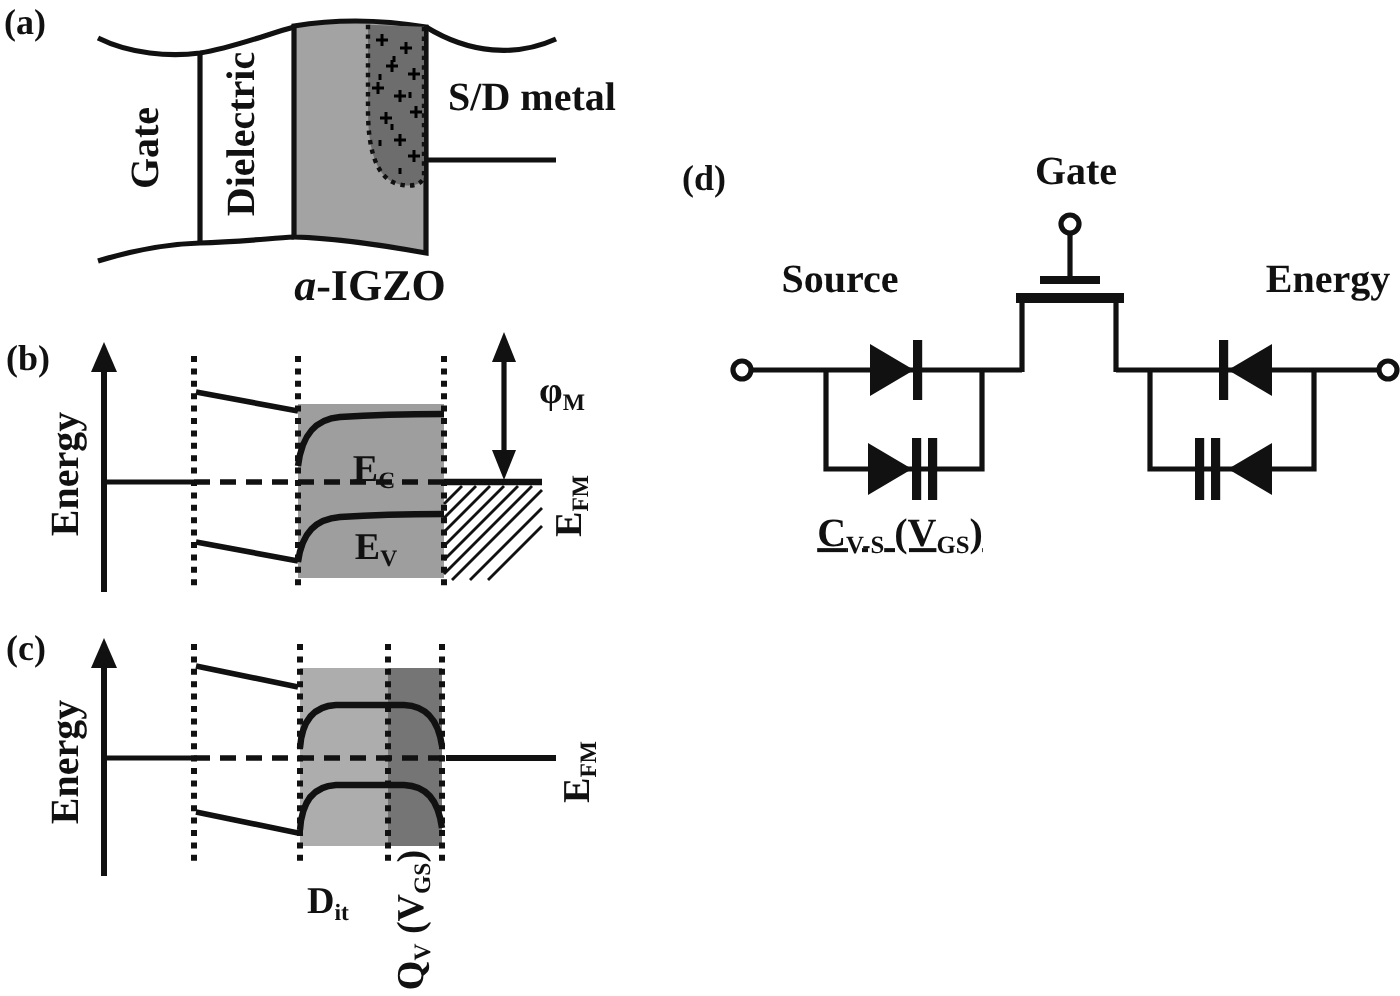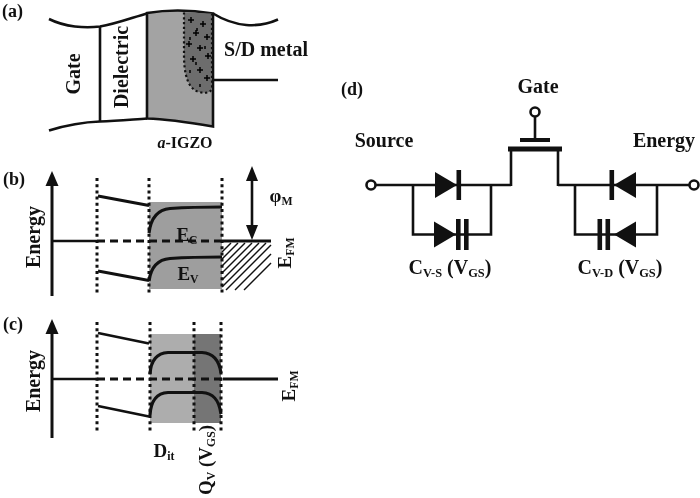--- a/index.html
+++ b/index.html
@@ -5,21 +5,21 @@
   html,body{margin:0;padding:0;background:#ffffff;}
   #fig{position:relative;width:700px;height:498px;background:#ffffff;overflow:hidden;
        font-family:"Liberation Serif",serif;color:#111;}
   #art{position:absolute;left:0;top:0;}
   .lbl{position:absolute;font-weight:bold;white-space:nowrap;line-height:1;}
   .ctr{transform:translate(-50%,-50%);}
   .vrt{transform:translate(-50%,-50%) rotate(-90deg);}
   .panel{font-size:18px;}
   .big{font-size:20px;}
   .mid{font-size:19px;}
-  .igzo{font-size:16px;}
+  .igzo{font-size:22px;}
   .sub{font-size:0.62em;vertical-align:-0.28em;font-weight:bold;}
   .ital{font-style:italic;}
 </style>
 </head>
 <body>
 
 <div id="fig">
 
 <svg id="art" width="700" height="498" viewBox="0 0 700 498">
 
@@ -179,18 +179,17 @@
   <div class="lbl mid ctr" style="left:188px;top:275px;text-align:center;"><span>E</span><span class="sub">V</span></div>
   <div class="lbl mid ctr" style="left:281px;top:197px;"><span>φ</span><span class="sub">M</span></div>
   <div class="lbl mid vrt" style="left:286px;top:253px;"><span>E</span><span class="sub">FM</span></div>
 
   <div class="lbl big vrt" style="left:33px;top:381px;">Energy</div>
   <div class="lbl mid vrt" style="left:290px;top:386px;"><span>E</span><span class="sub">FM</span></div>
   <div class="lbl mid ctr" style="left:164px;top:452px;"><span>D</span><span class="sub">it</span></div>
   <div class="lbl mid vrt" style="left:207px;top:460px;"><span>Q</span><span class="sub">V</span><span> (V</span><span class="sub">GS</span><span>)</span></div>
 
   <div class="lbl big ctr" style="left:538px;top:86px;">Gate</div>
-  <div class="lbl big ctr" style="left:384px;top:140px;">Source</div>
+  <div class="lbl big ctr" style="left:420px;top:140px;">Source</div>
   <div class="lbl big ctr" style="left:664px;top:140px;">Energy</div>
-  <div class="lbl big ctr" style="left:450px;top:268px;"><span>C</span><span class="sub">V-S</span><span> (V</span><span class="sub">GS</span><span>)</span></div>
-  <div class="lbl big ctr" style="left:620px;top:268px;"><span>C</span><span class="sub">V-D</span><span> (V</span><span class="sub">GS</span><span>)</span></div>
+  <div class="lbl big ctr" style="left:450px;top:268px;text-decoration:underline;"><span>C</span><span class="sub">V-S</span><span> (V</span><span class="sub">GS</span><span>)</span></div>
 
 </div>
 
 </body></html>

